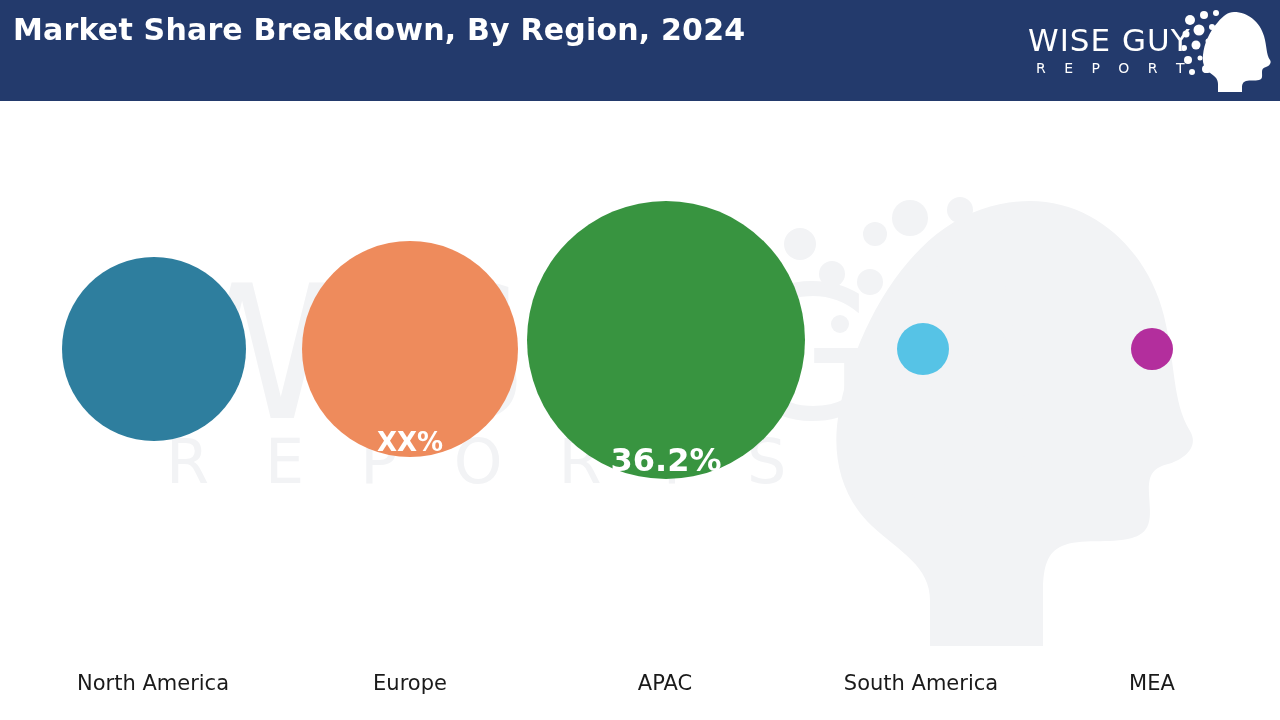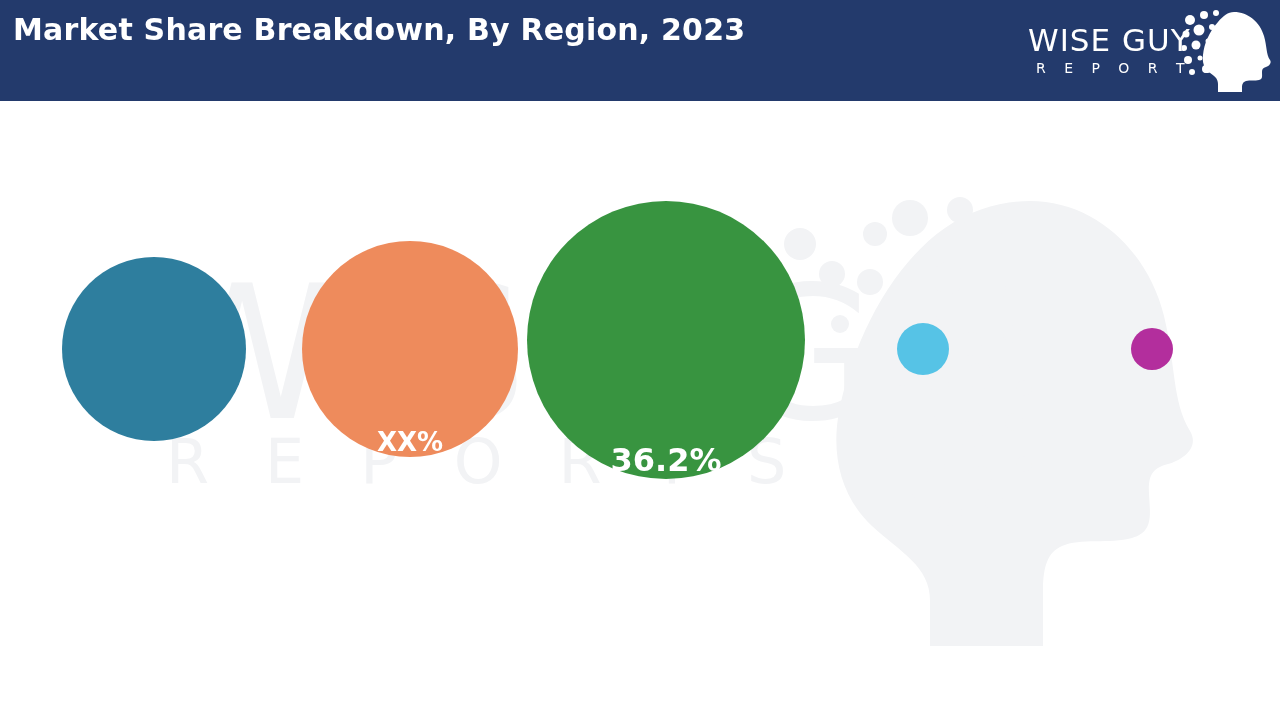--- a/index.html
+++ b/index.html
@@ -153,21 +153,21 @@
     transform: translateX(-50%);
     top: 10px;
   }
 </style>
 </head>
 <body>
 
 <div id="canvas">
 
   <div id="header">
-    <div id="chart-title">Market Share Breakdown, By Region, 2023</div>
+    <div id="chart-title">Market Share Breakdown, By Region, 2024</div>
 
     <div id="logo">
       <div id="logo-wordmark">WISE GUY</div>
       <div id="logo-subwordmark">R E P O R T S</div>
       <svg id="logo-head" viewBox="0 0 92 82" xmlns="http://www.w3.org/2000/svg">
         <path fill="#ffffff" d="M52 2 C66 2 78 12 82 26 C85 36 84 44 88 50 C90 53 87 56 84 57 C81 58 80 59 80 62 C80 66 81 69 77 70 C73 71 68 70 64 71 C61 72 60 74 60 78 L60 82 L36 82 L36 74 C36 68 32 66 27 62 C22 58 20 52 21 45 C22 34 27 22 36 12 C41 6 46 2 52 2 Z"></path>
         <circle fill="#ffffff" cx="8" cy="10" r="5"></circle>
         <circle fill="#ffffff" cx="22" cy="5" r="4"></circle>
         <circle fill="#ffffff" cx="34" cy="3" r="3"></circle>
         <circle fill="#ffffff" cx="4" cy="24" r="3.5"></circle>
@@ -229,14 +229,21 @@
         <div class="bubble" style="width: 216px; height: 216px; left: 302px; top: 140px; background: rgb(238, 139, 92);">
           <span class="bubble-value" style="font-size: 26px;">XX%</span>
         </div>
         <div class="bubble" style="width: 278px; height: 278px; left: 527px; top: 100px; background: rgb(56, 148, 64);">
           <span class="bubble-value" style="font-size: 32px;">36.2%</span>
         </div>
         <div class="bubble" style="width: 52px; height: 52px; left: 897px; top: 222px; background: rgb(86, 195, 230);"></div>
         <div class="bubble" style="width: 42px; height: 42px; left: 1131px; top: 227px; background: rgb(179, 46, 157);"></div>
       </div>
 
+    <div id="labels">
+        <div class="cat-label" style="left: 153px;">North America</div>
+        <div class="cat-label" style="left: 410px;">Europe</div>
+        <div class="cat-label" style="left: 665px;">APAC</div>
+        <div class="cat-label" style="left: 921px;">South America</div>
+        <div class="cat-label" style="left: 1152px;">MEA</div>
+      </div>
   </div>
 </div>
 
 </body></html>

